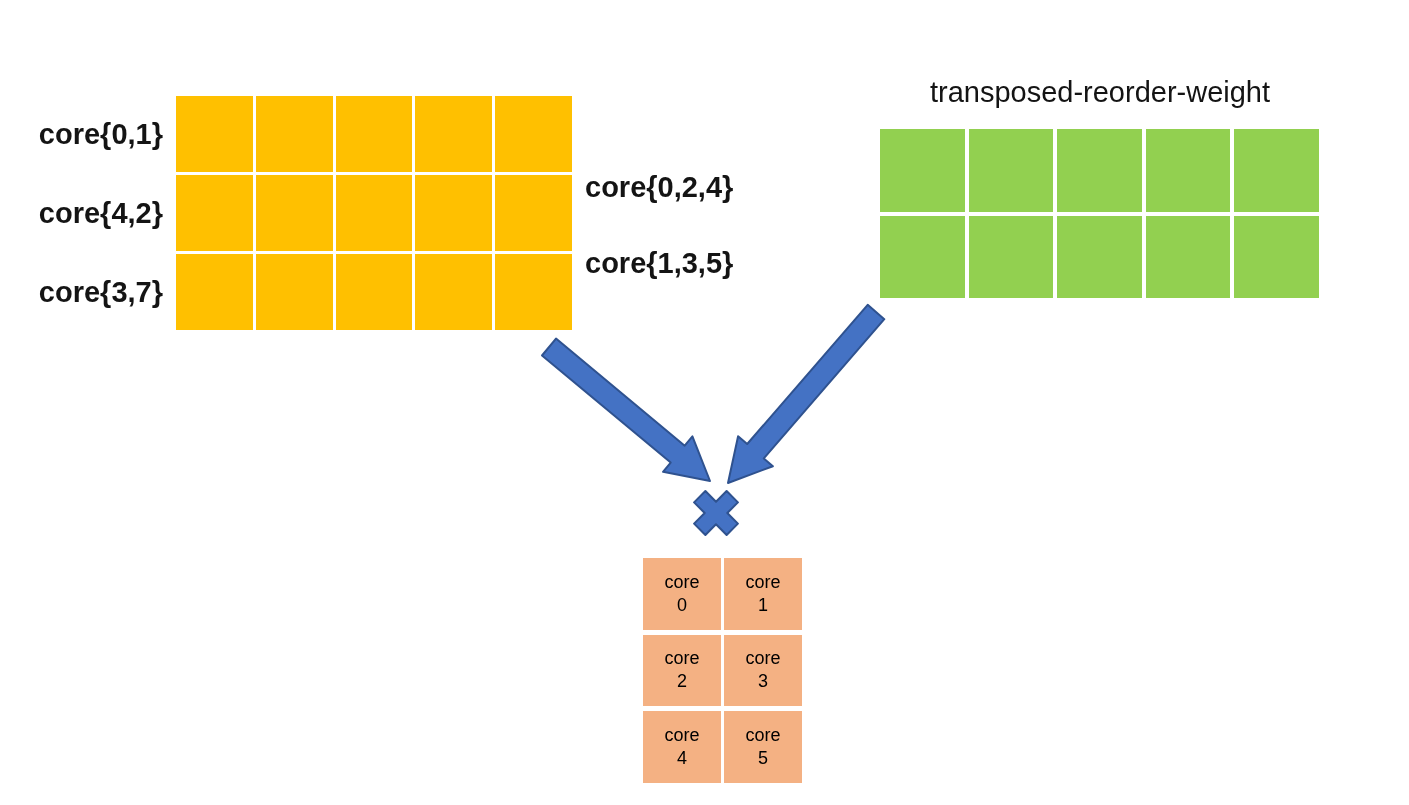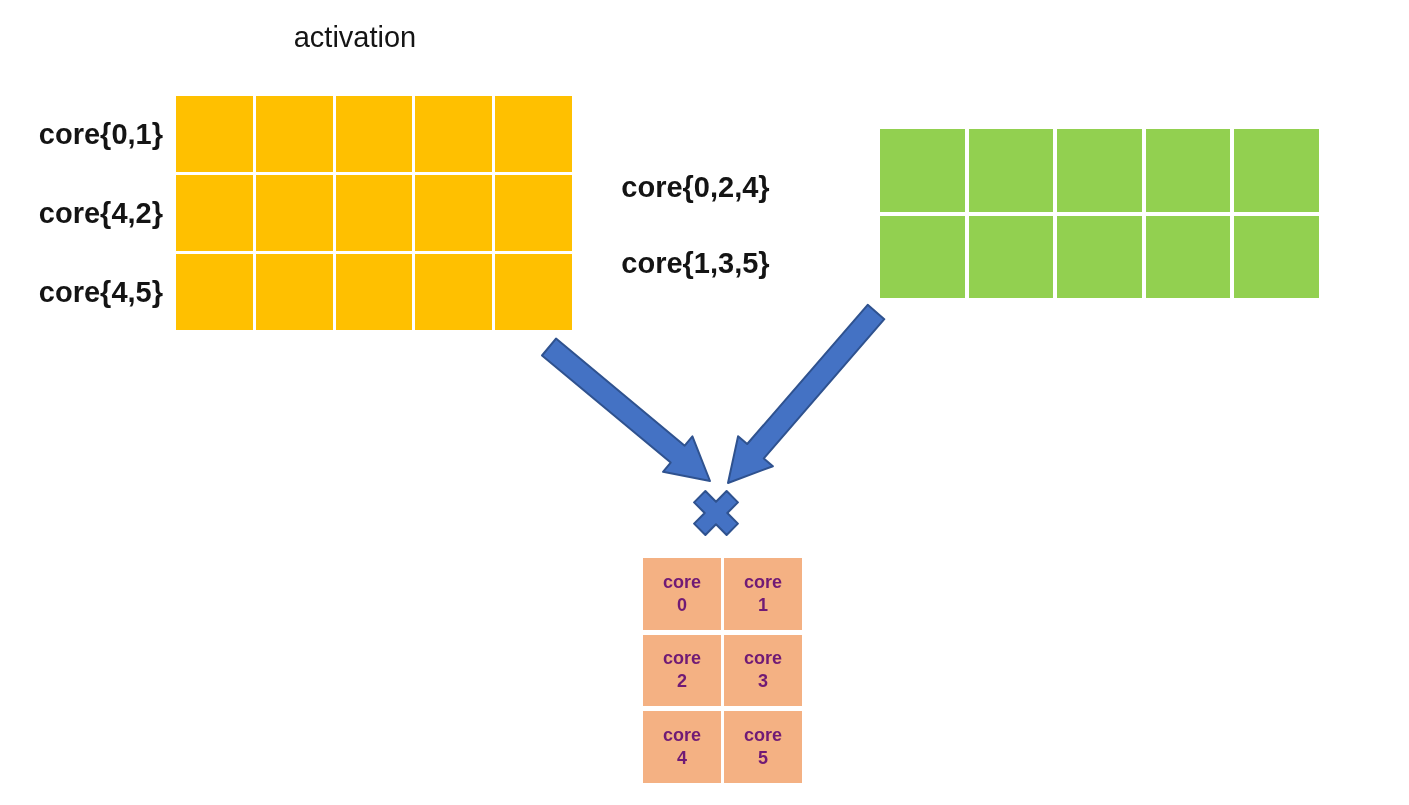--- a/index.html
+++ b/index.html
@@ -30,51 +30,51 @@
   #act-title{left:157px;top:18px;width:396px;}
   #weight-title{left:880px;top:73px;width:440px;}
   .row-label{
     position:absolute;
     font-size:29px;
     font-weight:700;
     height:40px;line-height:40px;
     white-space:nowrap;
   }
   .act-label{left:0;width:163px;text-align:right;}
-  .weight-label{left:568px;width:255px;text-align:center;}
+  .weight-label{left:585px;width:255px;text-align:left;}
   .grid{position:absolute;display:grid;}
   #act-grid{left:176px;top:96px;width:396px;height:234px;gap:3px;}
   #act-grid .cell{background:var(--c-act);}
   #weight-grid{left:880px;top:129px;width:439px;height:169px;gap:4px;}
   #weight-grid .cell{background:var(--c-weight);}
   #result-grid{left:643px;top:558px;width:159px;height:225px;gap:5px 3px;}
   #result-grid .cell{
     background:var(--c-result);
     display:flex;align-items:center;justify-content:center;
     text-align:center;
-    font-size:18px;font-weight:700;line-height:23px;
-    color:#701a75;
+    font-size:18px;font-weight:400;line-height:23px;
+    color:#000000;
     white-space:pre-line;
   }
 </style>
 </head>
 <body>
 
 <div class="canvas" id="canvas">
 
   <svg class="overlay" width="1409" height="805" viewBox="0 0 1409 805">
     <polygon points="542,355.5 670.7,462.6 663,471.8 710,481 692.4,436.4 684.7,445.7 556,338.6" style="fill:var(--c-arrow);stroke:var(--c-arrow-border);stroke-width:2;stroke-linejoin:round;"></polygon>
     <polygon points="867.7,304.8 747.2,444 738.1,436.2 728,483 772.9,466.2 763.8,458.4 884.3,319.2" style="fill:var(--c-arrow);stroke:var(--c-arrow-border);stroke-width:2;stroke-linejoin:round;"></polygon>
     <g transform="translate(716,513) rotate(45)">
       <polygon points="-23,-8 -8,-8 -8,-23 8,-23 8,-8 23,-8 23,8 8,8 8,23 -8,23 -8,8 -23,8" style="fill:var(--c-arrow);stroke:var(--c-arrow-border);stroke-width:2;stroke-linejoin:round;"></polygon>
     </g>
   </svg>
 
-  <div class="title" id="act-title">activation</div>
 
+  <div class="title" id="weight-title">transposed-reorder-weight</div>
 
   <div class="grid" id="act-grid" style="grid-template-columns: repeat(5, 1fr); grid-template-rows: repeat(3, 1fr);">
       <div class="cell"></div>
       <div class="cell"></div>
       <div class="cell"></div>
       <div class="cell"></div>
       <div class="cell"></div>
       <div class="cell"></div>
       <div class="cell"></div>
       <div class="cell"></div>
@@ -110,16 +110,16 @@
       <div class="cell">core
 3</div>
       <div class="cell">core
 4</div>
       <div class="cell">core
 5</div>
     </div>
 
 <div class="row-label act-label" style="top: 114px;">core{0,1}</div>
     <div class="row-label act-label" style="top: 193px;">core{4,2}</div>
-    <div class="row-label act-label" style="top: 272px;">core{4,5}</div>
+    <div class="row-label act-label" style="top: 272px;">core{3,7}</div>
     <div class="row-label weight-label" style="top: 167px;">core{0,2,4}</div>
     <div class="row-label weight-label" style="top: 243px;">core{1,3,5}</div>
   </div>
 
 </body></html>

